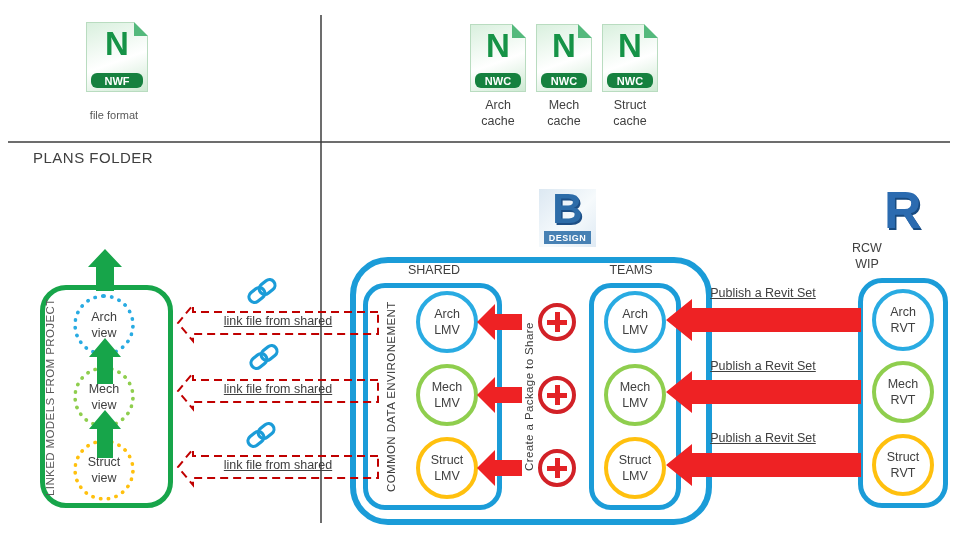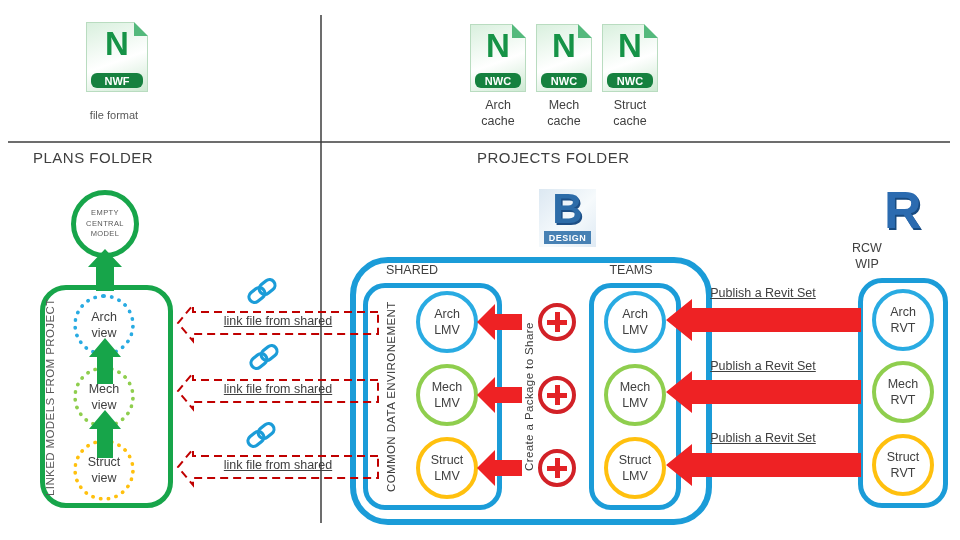--- a/index.html
+++ b/index.html
@@ -86,27 +86,21 @@
     <span class="band">NWC</span>
   </div>
   <div class="abs lbl ctr pre" style="left:468px;top:98px;width:60px">Arch
 cache</div>
   <div class="abs lbl ctr pre" style="left:534px;top:98px;width:60px">Mech
 cache</div>
   <div class="abs lbl ctr pre" style="left:600px;top:98px;width:60px">Struct
 cache</div>
 
   <div class="abs title" style="left:33px;top:149px">PLANS FOLDER</div>
-  <div class="abs title" style="left:477px;top:149px">PROJECTS FOLDER</div>
-
-  <div class="abs circle central" style="left:71px;top:190px">
-    <span class="clabel">EMPTY
-CENTRAL
-MODEL</span>
-  </div>
+
 
   <div class="box" style="left:40px;top:285px;width:133px;height:223px;border:5px solid var(--green);border-radius:26px"></div>
   <div class="abs vtext" style="left:44px;top:292px;height:210px;width:16px;color:var(--gray)">LINKED MODELS FROM PROJECT</div>
 
   <div class="abs circle c-dot-blue" style="left:73px;top:294px;width:62px;height:62px">
     <span class="clabel">Arch
 view</span>
   </div>
   <div class="abs circle c-dot-green" style="left:73px;top:366px;width:62px;height:62px">
     <span class="clabel">Mech
@@ -116,21 +110,21 @@
     <span class="clabel">Struct
 view</span>
   </div>
 
 
   <div class="box" style="left:350px;top:257px;width:362px;height:268px;border:6px solid var(--blue);border-radius:38px"></div>
   <div class="box" style="left:363px;top:283px;width:139px;height:227px;border:5px solid var(--blue);border-radius:22px"></div>
   <div class="box" style="left:589px;top:283px;width:92px;height:227px;border:5px solid var(--blue);border-radius:22px"></div>
   <div class="box" style="left:858px;top:278px;width:90px;height:230px;border:5px solid var(--blue);border-radius:24px"></div>
 
-  <div class="abs lbl ctr" style="left:376px;top:263px;width:72px">SHARED</div>
+  <div class="abs lbl ctr" style="left:398px;top:263px;width:72px">SHARED</div>
   <div class="abs lbl ctr" style="left:595px;top:263px;width:72px">TEAMS</div>
   <div class="abs vtext" style="left:385px;top:290px;height:214px;width:16px;color:#3b3b3b">COMMON DATA ENVIRONEMENT</div>
   <div class="abs vtext" style="left:523px;top:312px;height:170px;width:16px;color:#3b3b3b">Create a Package to Share</div>
 
   <div class="abs circle c-solid-blue" style="left:416px;top:291px;width:62px;height:62px">
     <span class="clabel">Arch
 LMV</span>
   </div>
   <div class="abs circle c-solid-green" style="left:416px;top:364px;width:62px;height:62px">
     <span class="clabel">Mech

